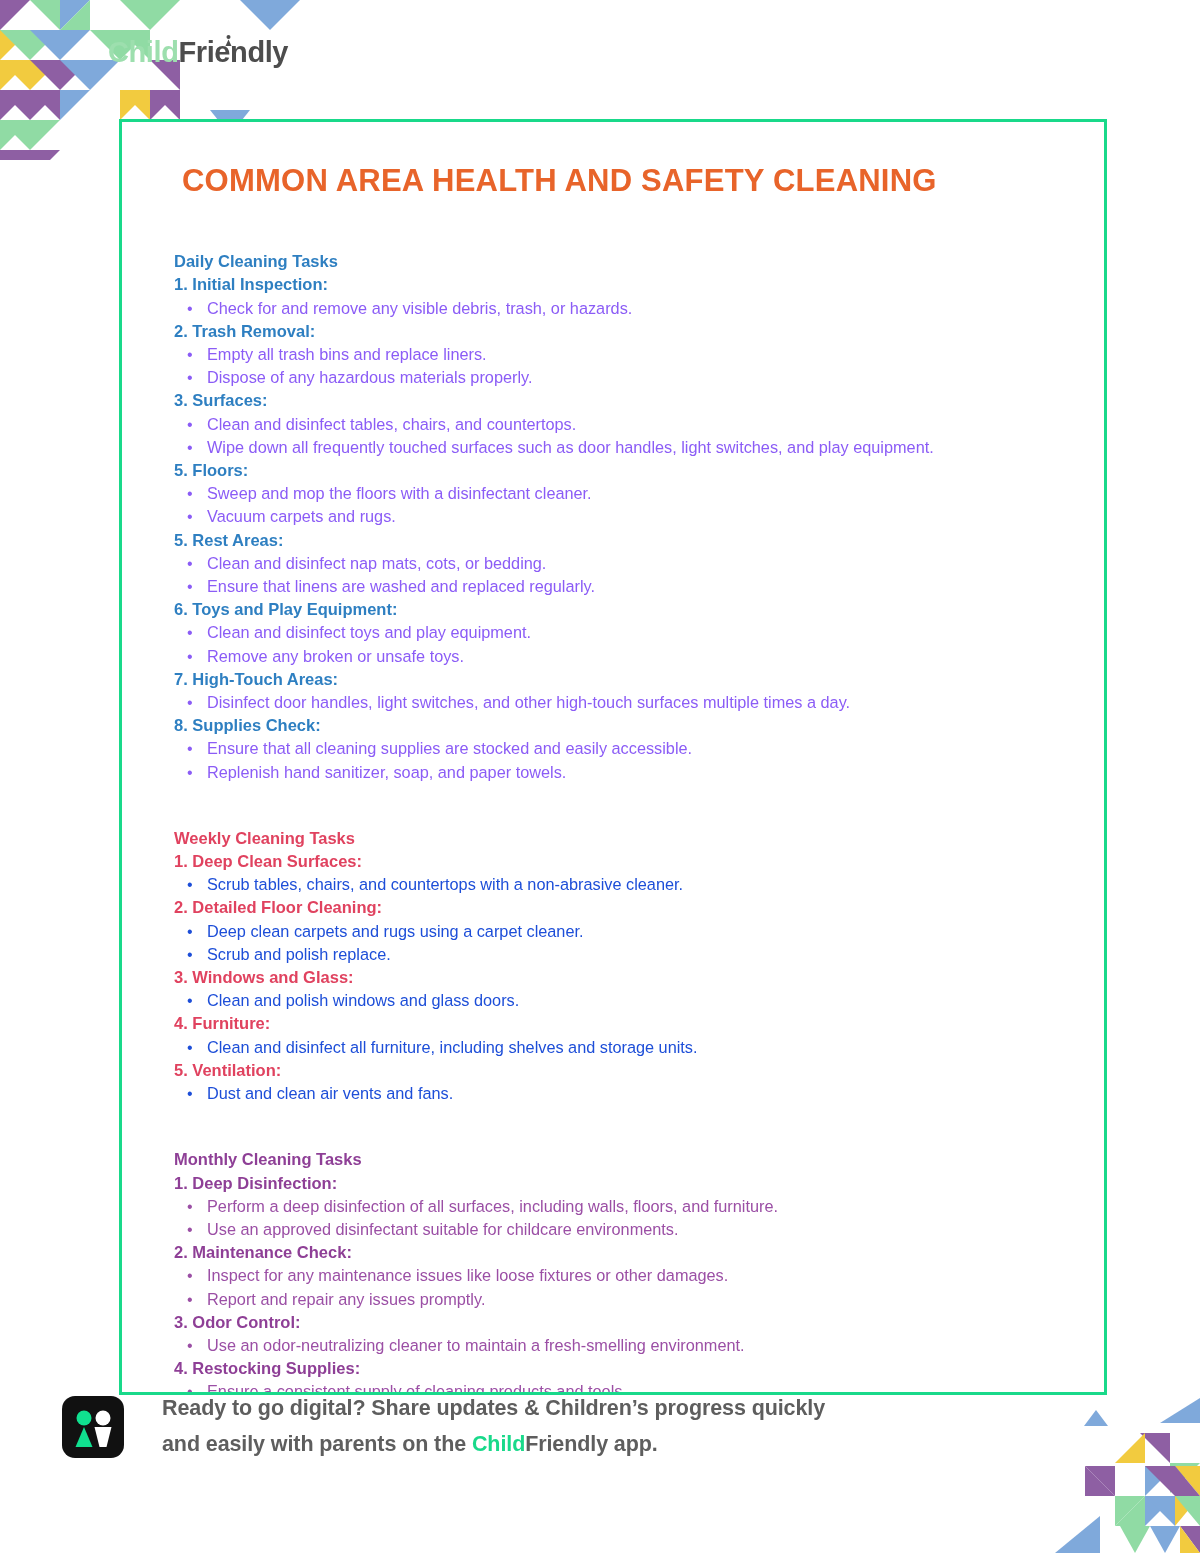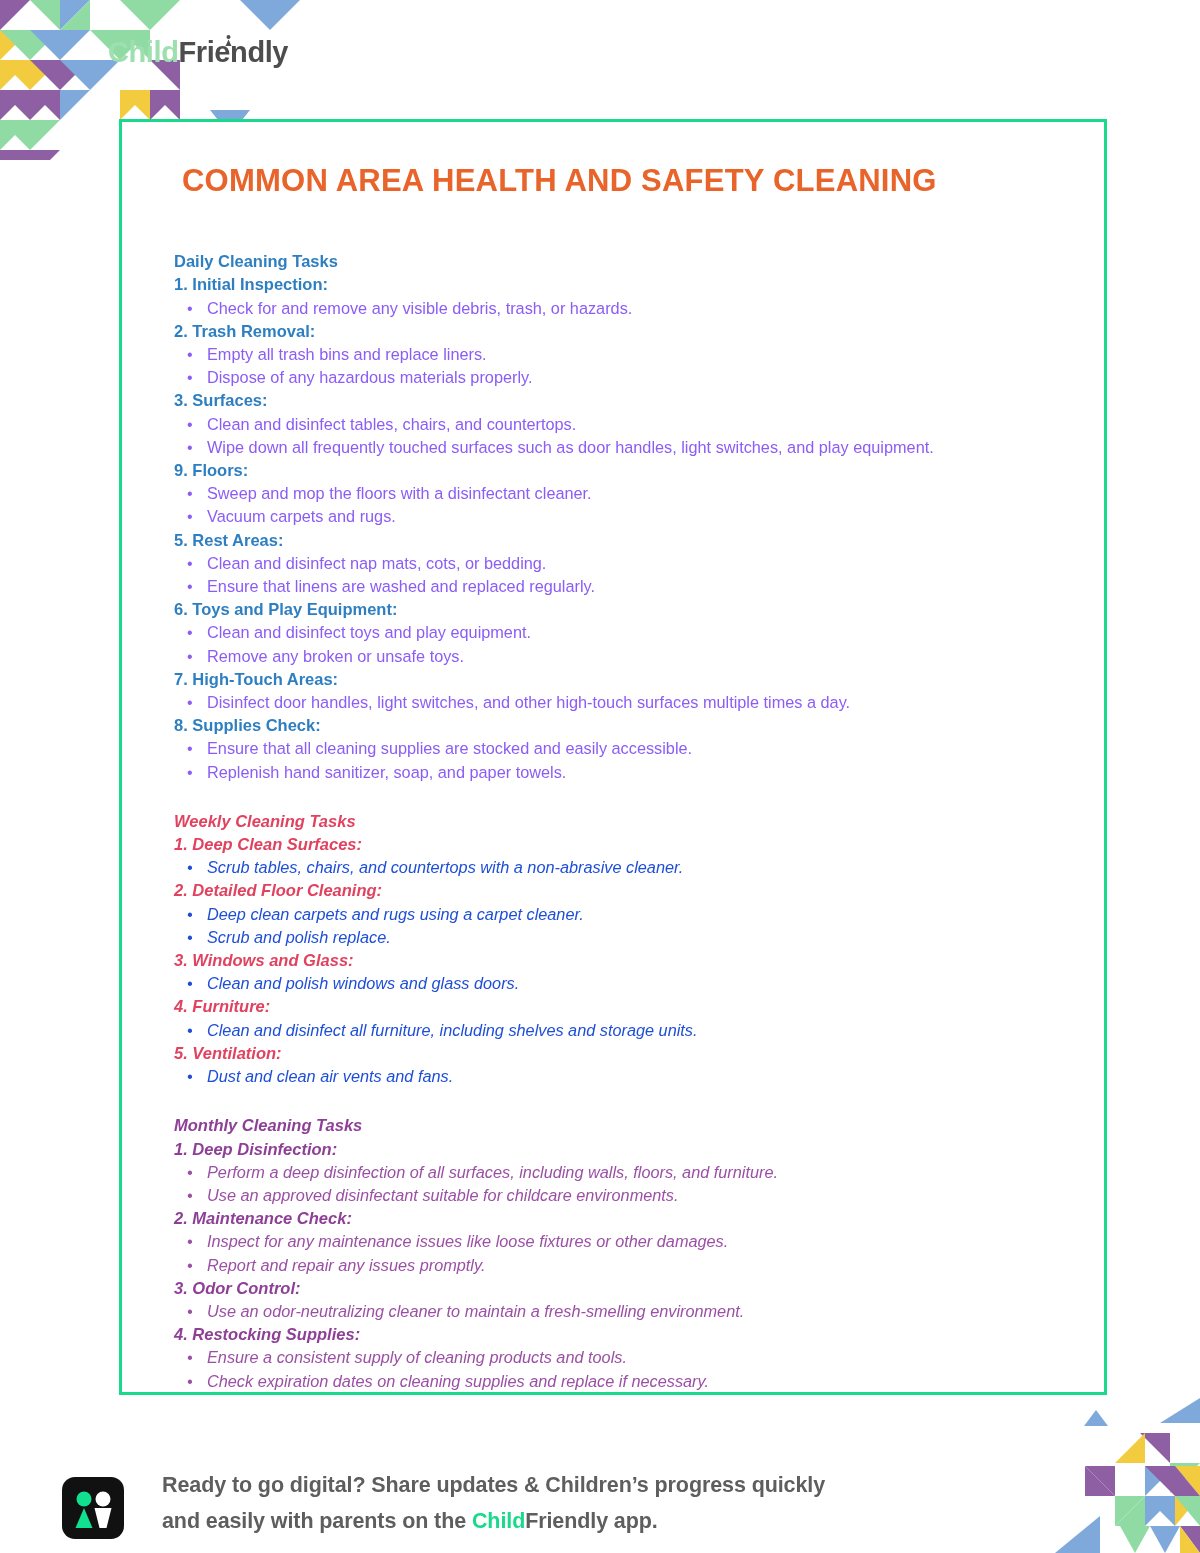--- a/index.html
+++ b/index.html
@@ -72,21 +72,21 @@
     transform: scaleX(0.97);
     transform-origin: left center;
   }
 
   .content {
     margin: 0;
     padding: 52px 0 0 52px;
   }
 
   .section { margin-bottom: 0; }
-  .section + .section { margin-top: 26px; font-style: italic; }
+  .section + .section { margin-top: 43px; }
 
   .section-title {
     font-size: 16.5px;
     font-weight: 700;
     line-height: 23.2px;
     margin: 0;
   }
   .group-head {
     font-size: 16.5px;
     font-weight: 700;
@@ -128,25 +128,25 @@
 
   .sec-monthly .section-title,
   .sec-monthly .group-head { color: #8e3f96; }
   .sec-monthly ul.bullets li,
   .sec-monthly ul.bullets li::before { color: #9b4fa5; }
 
   
   .footer {
     position: absolute;
     left: 0;
-    top: 1429px;
+    top: 1358px;
     width: 956px;
     height: 110px;
     display: flex;
-    align-items: flex-end;
+    align-items: center;
   }
   .footer-icon {
     width: 62px;
     height: 62px;
     margin-left: 62px;
     margin-top: 27px;
     border-radius: 13px;
     background: #111111;
     flex: 0 0 auto;
     position: relative;
@@ -253,21 +253,21 @@
 
       <div class="group">
         <div class="group-head">3. Surfaces:</div>
         <ul class="bullets">
           <li>Clean and disinfect tables, chairs, and countertops.</li>
           <li>Wipe down all frequently touched surfaces such as door handles, light switches, and play equipment.</li>
         </ul>
       </div>
 
       <div class="group">
-        <div class="group-head">9. Floors:</div>
+        <div class="group-head">5. Floors:</div>
         <ul class="bullets">
           <li>Sweep and mop the floors with a disinfectant cleaner.</li>
           <li>Vacuum carpets and rugs.</li>
         </ul>
       </div>
 
       <div class="group">
         <div class="group-head">5. Rest Areas:</div>
         <ul class="bullets">
           <li>Clean and disinfect nap mats, cots, or bedding.</li>

